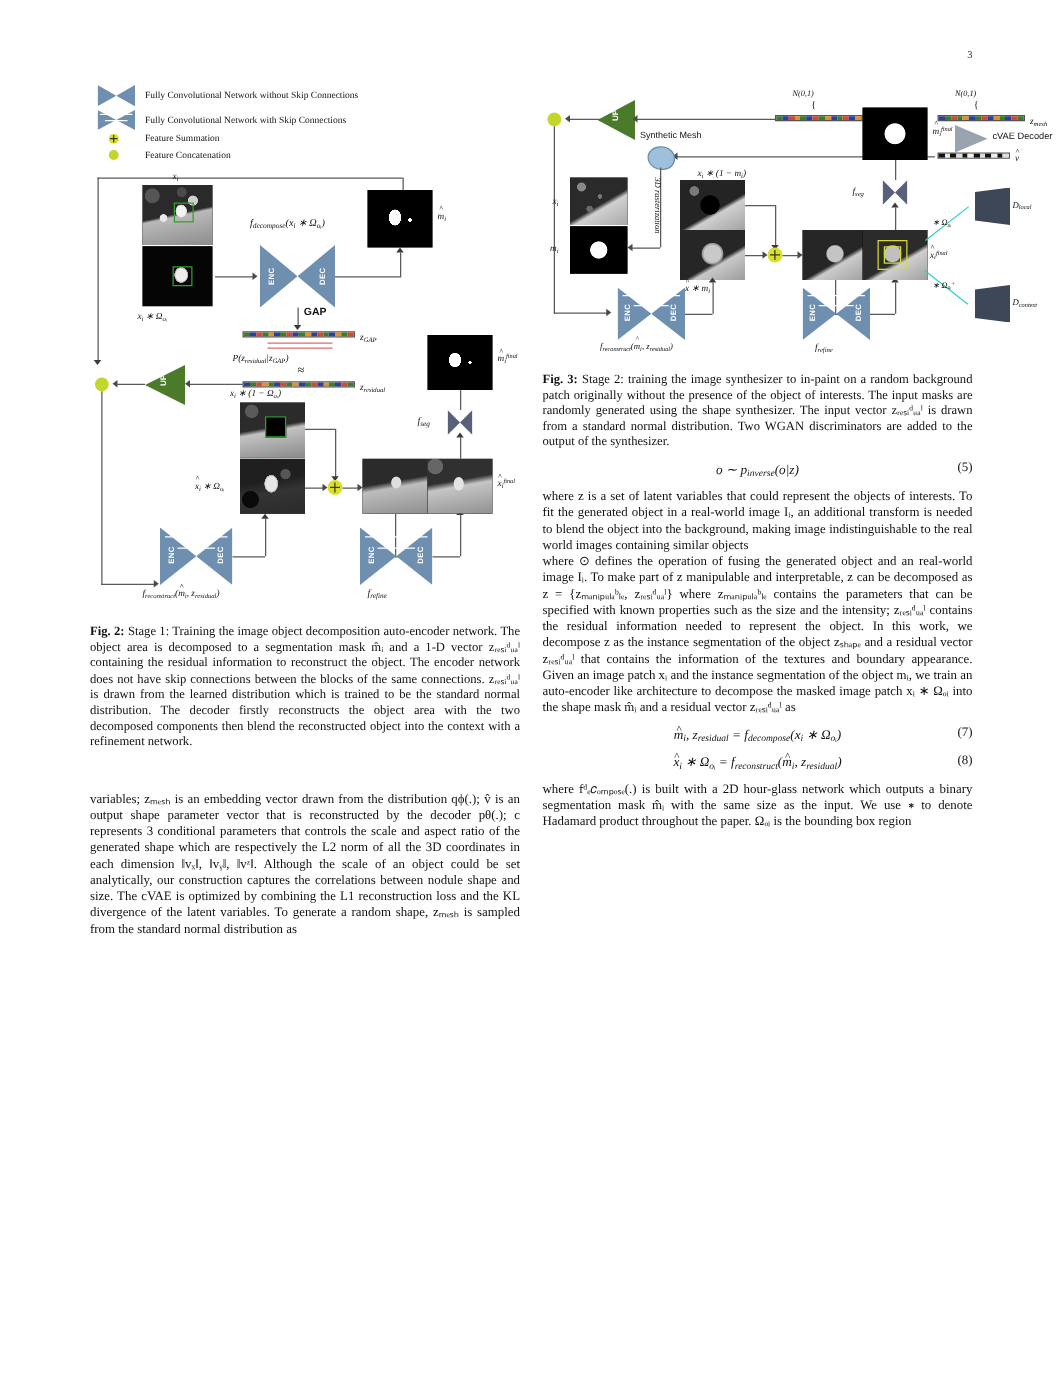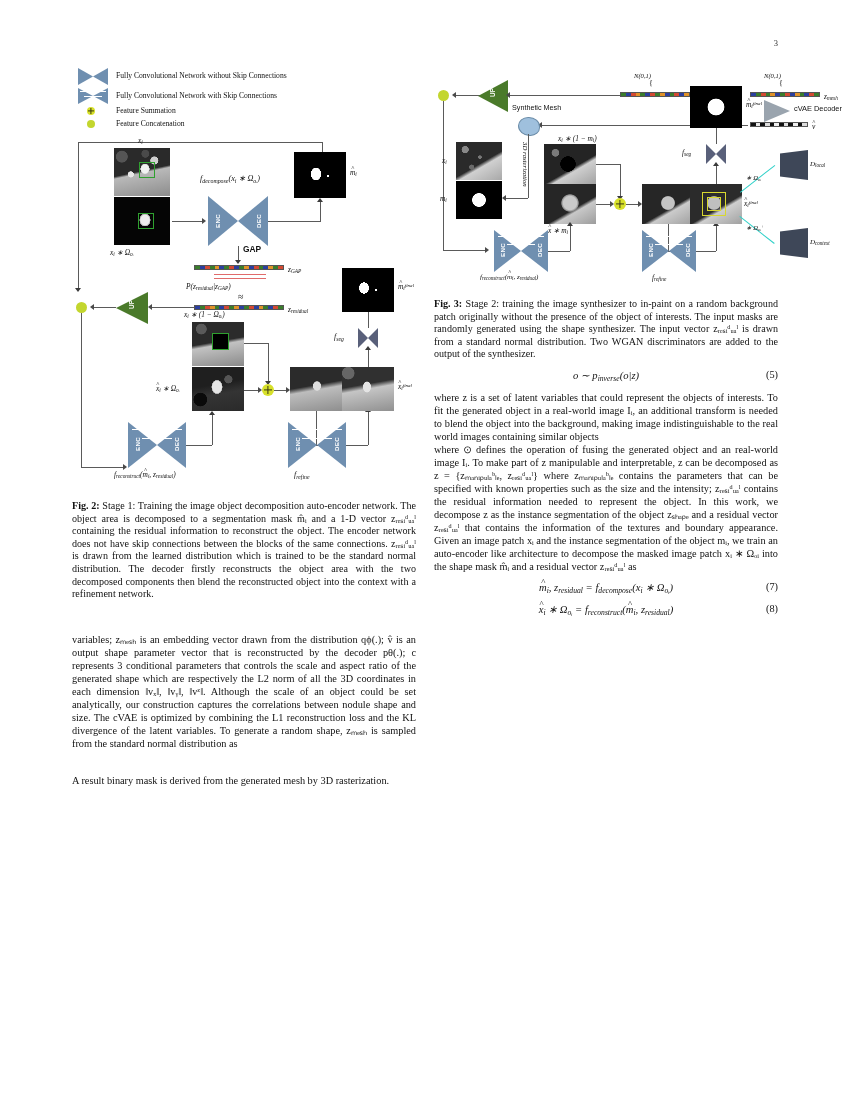--- a/index.html
+++ b/index.html
@@ -342,21 +342,20 @@
     </div>
 
     <div class="caption" style="margin-top:10px;">
       <b>Fig. 2:</b>
       <span>Stage 1: Training the image object decomposition auto-encoder network. The object area is decomposed to a segmentation mask m̂ᵢ and a 1-D vector zᵣₑₛᵢᵈᵤₐˡ containing the residual information to reconstruct the object. The encoder network does not have skip connections between the blocks of the same connections. zᵣₑₛᵢᵈᵤₐˡ is drawn from the learned distribution which is trained to be the standard normal distribution. The decoder firstly reconstructs the object area with the two decomposed components then blend the reconstructed object into the context with a refinement network.</span>
     </div>
 
     <p class="body nofirst" style="margin-top:32px;">variables; zₘₑₛₕ is an embedding vector drawn from the distribution qϕ(.); v̂ is an output shape parameter vector that is reconstructed by the decoder pθ(.); c represents 3 conditional parameters that controls the scale and aspect ratio of the generated shape which are respectively the L2 norm of all the 3D coordinates in each dimension ‖vₓ‖, ‖vᵧ‖, ‖vᶻ‖. Although the scale of an object could be set analytically, our construction captures the correlations between nodule shape and size. The cVAE is optimized by combining the L1 reconstruction loss and the KL divergence of the latent variables. To generate a random shape, zₘₑₛₕ is sampled from the standard normal distribution as</p>
 
 
-    <p class="body nofirst" style="margin-top:24px;">A result binary mask is derived from the generated mesh by 3D rasterization.</p>
   </div>
 
   <div class="col col-right">
 
     <div class="fig" style="height:222px;">
 
       <div class="dot-cat" style="left:4px;top:30px;width:11px;height:11px;"></div>
       <div class="arrow" style="left:9px;top:41px;width:1px;height:150px;"></div>
       <div class="arrow" style="left:9px;top:190px;width:44px;height:1px;"></div>
       <div class="ah ah-r" style="left:51px;top:187px;"></div>
@@ -601,14 +600,15 @@
     <div class="eqrow">
       <span class="mi"><span class="hat">m</span><span class="sub">i</span>, z<span class="sub">residual</span> = f<span class="sub">decompose</span>(x<span class="sub">i</span> ∗ Ω<span class="sub">oᵢ</span>)</span>
       <span class="eqnum">(7)</span>
     </div>
 
     <div class="eqrow">
       <span class="mi"><span class="hat">x</span><span class="sub">i</span> ∗ Ω<span class="sub">oᵢ</span> = f<span class="sub">reconstruct</span>(<span class="hat">m</span><span class="sub">i</span>, z<span class="sub">residual</span>)</span>
       <span class="eqnum">(8)</span>
     </div>
 
+    <p class="body nofirst">where fᵈₑ𝑐ₒₘₚₒₛₑ(.) is built with a 2D hour-glass network which outputs a binary segmentation mask m̂ᵢ with the same size as the input. We use ∗ to denote Hadamard product throughout the paper. Ωₒᵢ is the bounding box region</p>
   </div>
 </div>
 
 </body></html>

